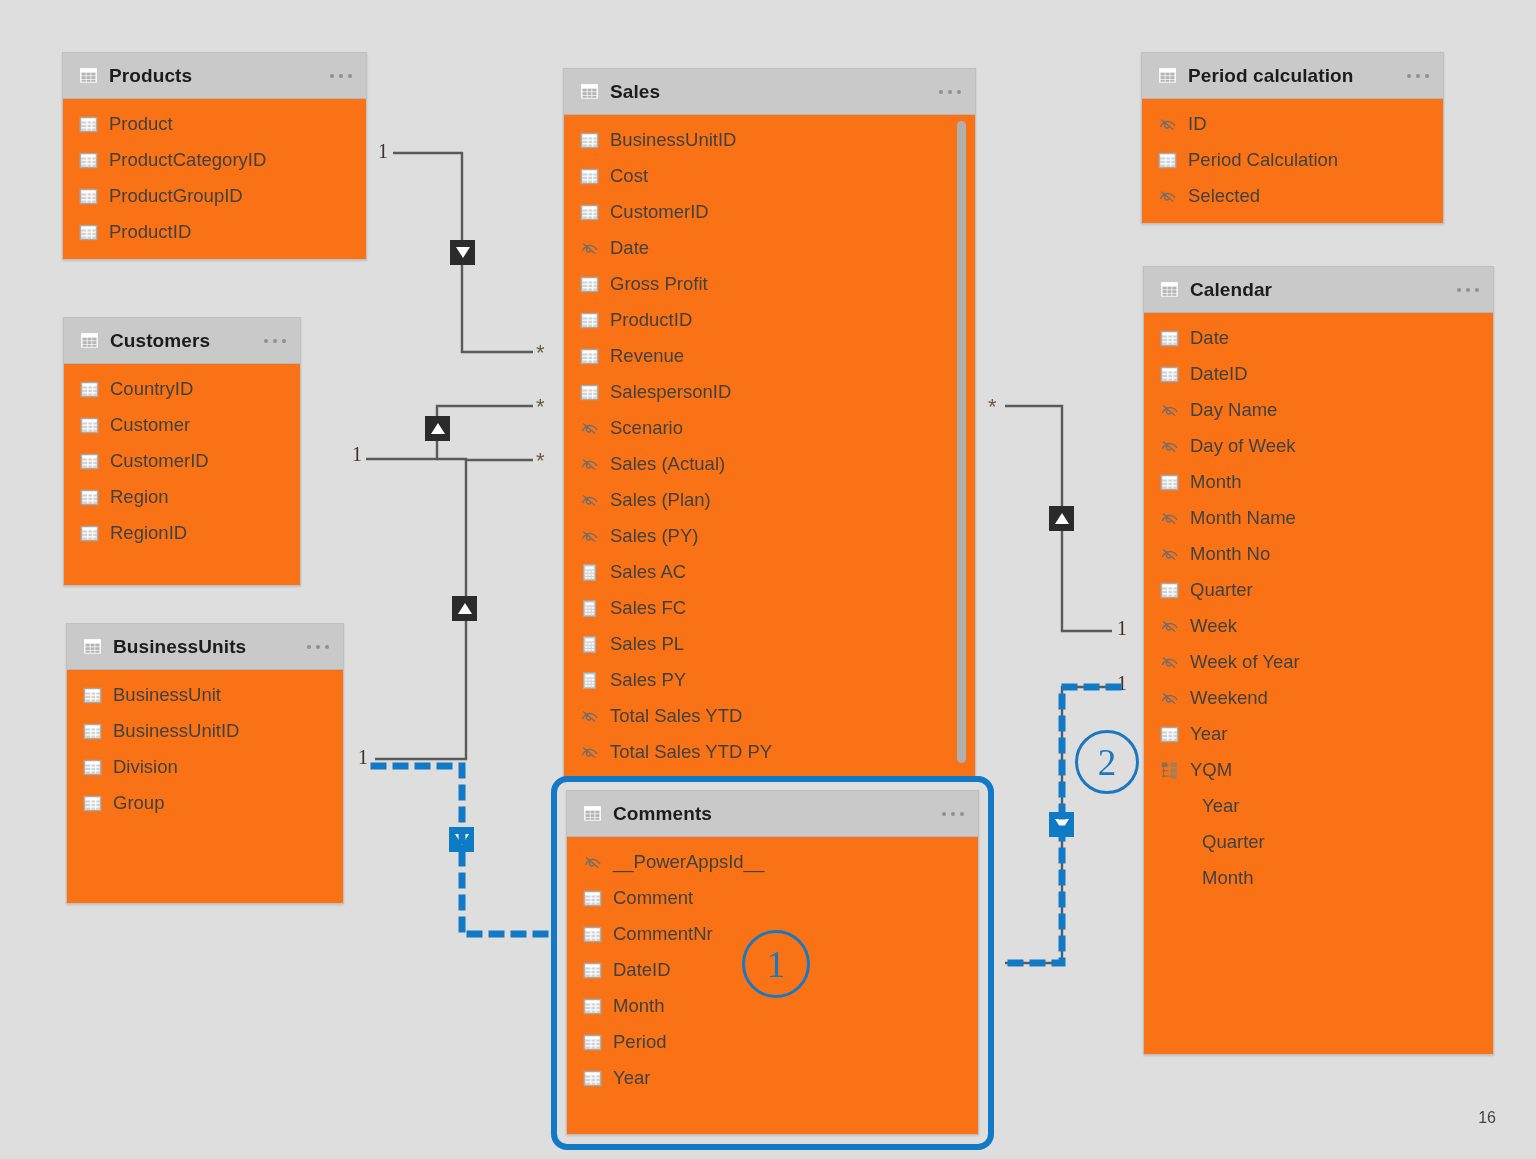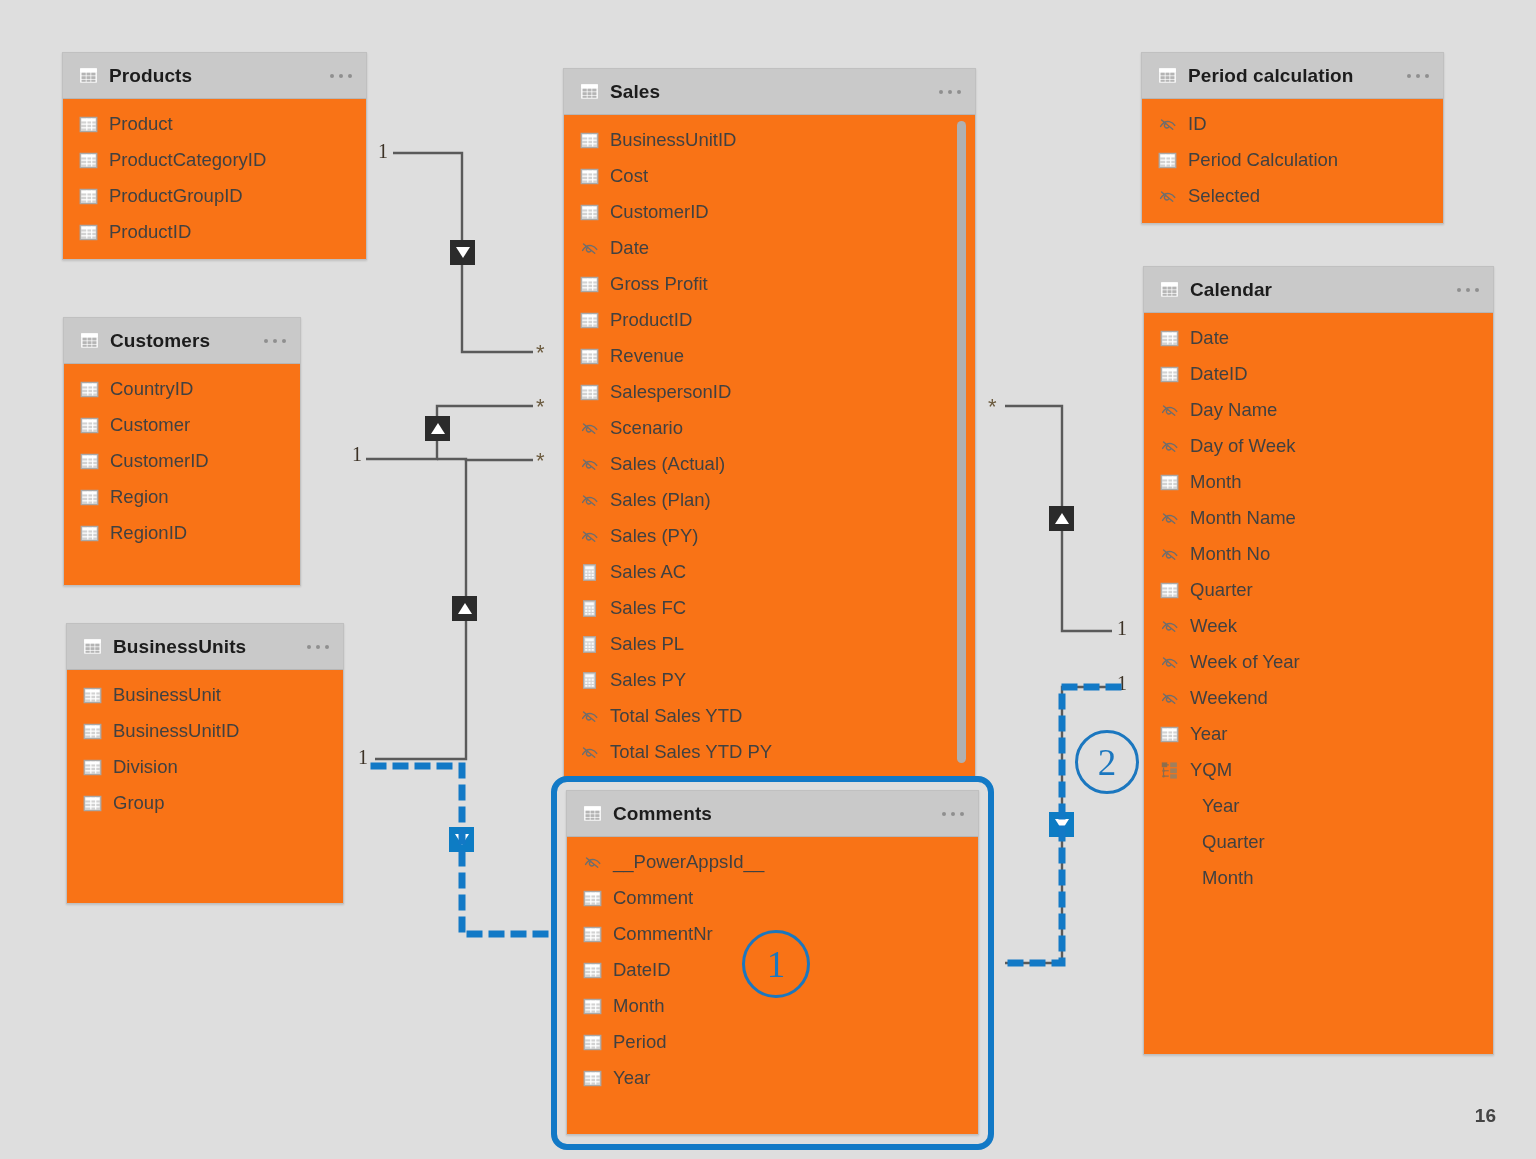--- a/index.html
+++ b/index.html
@@ -83,21 +83,21 @@
     box-sizing:border-box;z-index:7;pointer-events:none;
   }
   
   .circ{
     position:absolute;border:3.5px solid #1b77bf;border-radius:50%;
     color:#1b77bf;display:flex;align-items:center;justify-content:center;
     font-size:37px;z-index:10;
     font-family:"Liberation Serif","DejaVu Serif",serif;
   }
   .pageno{
-    position:absolute;right:40px;bottom:32px;font-size:19px;color:#444;z-index:10;font-weight:bold;
+    position:absolute;right:40px;bottom:32px;font-size:16px;color:#444;z-index:10;
   }
 </style>
 </head>
 <body>
 
 <div id="canvas">
 
   <svg class="lines" width="1536" height="1159" viewBox="0 0 1536 1159">
     <g stroke="#5a5a5a" stroke-width="2.4" fill="none">
 

